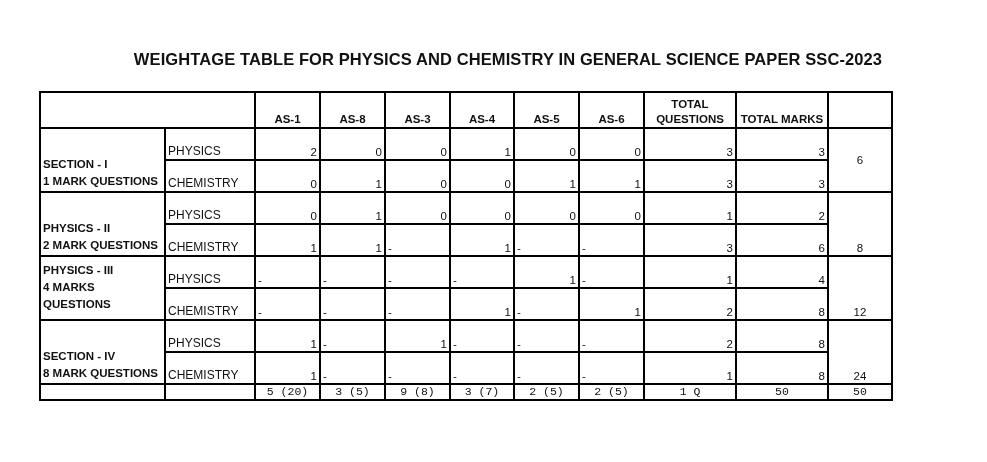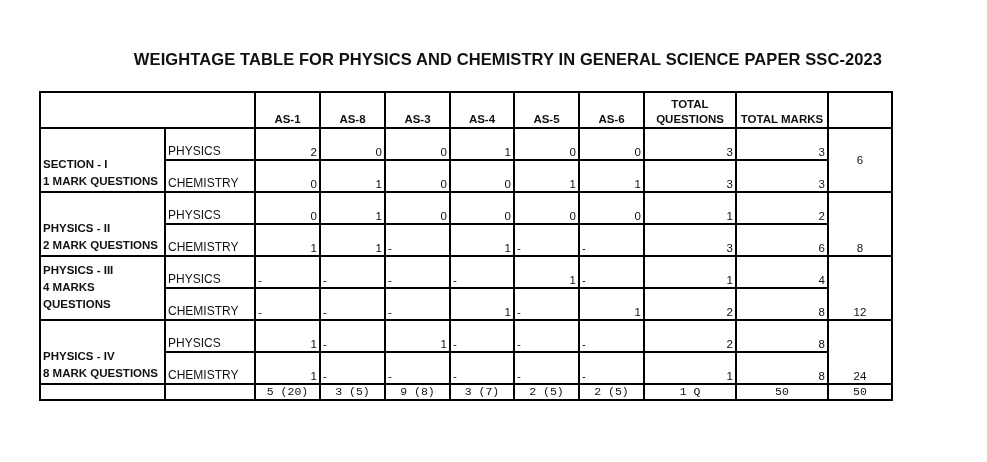--- a/index.html
+++ b/index.html
@@ -132,21 +132,21 @@
     <td class="dash">-</td>
     <td class="dash">-</td>
     <td class="num">1</td>
     <td class="dash">-</td>
     <td class="num">1</td>
     <td class="num">2</td>
     <td class="num">8</td>
   </tr>
 
   <tr class="r">
-    <td rowspan="2" class="sec"><span>PHYSICS - IV</span><br><span>8 MARK QUESTIONS</span></td>
+    <td rowspan="2" class="sec"><span>SECTION - IV</span><br><span>8 MARK QUESTIONS</span></td>
     <td class="subj">PHYSICS</td>
     <td class="num">1</td>
     <td class="dash">-</td>
     <td class="num">1</td>
     <td class="dash">-</td>
     <td class="dash">-</td>
     <td class="dash">-</td>
     <td class="num">2</td>
     <td class="num">8</td>
     <td rowspan="2" class="sum">24</td>

